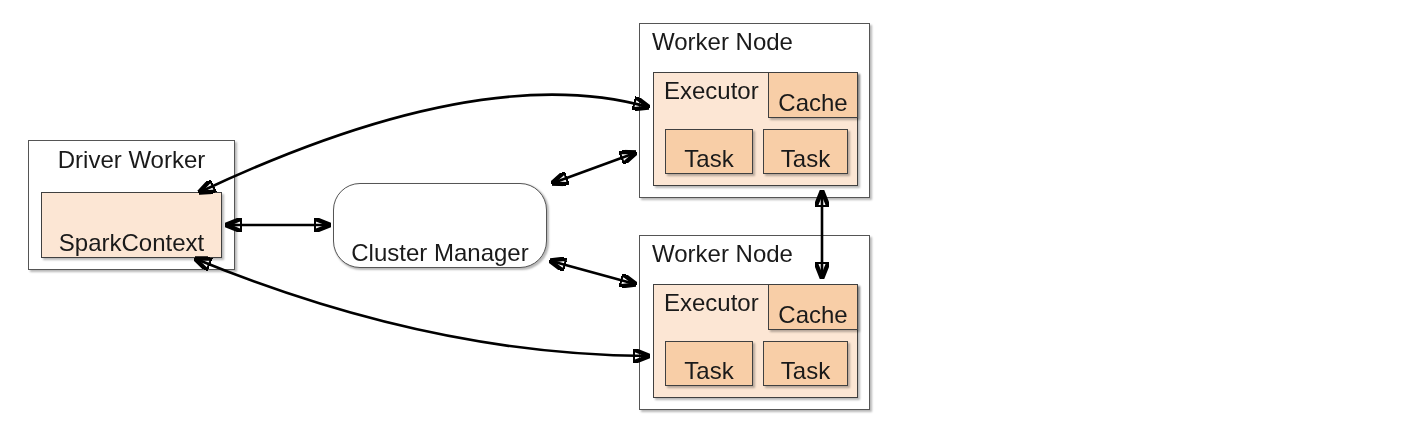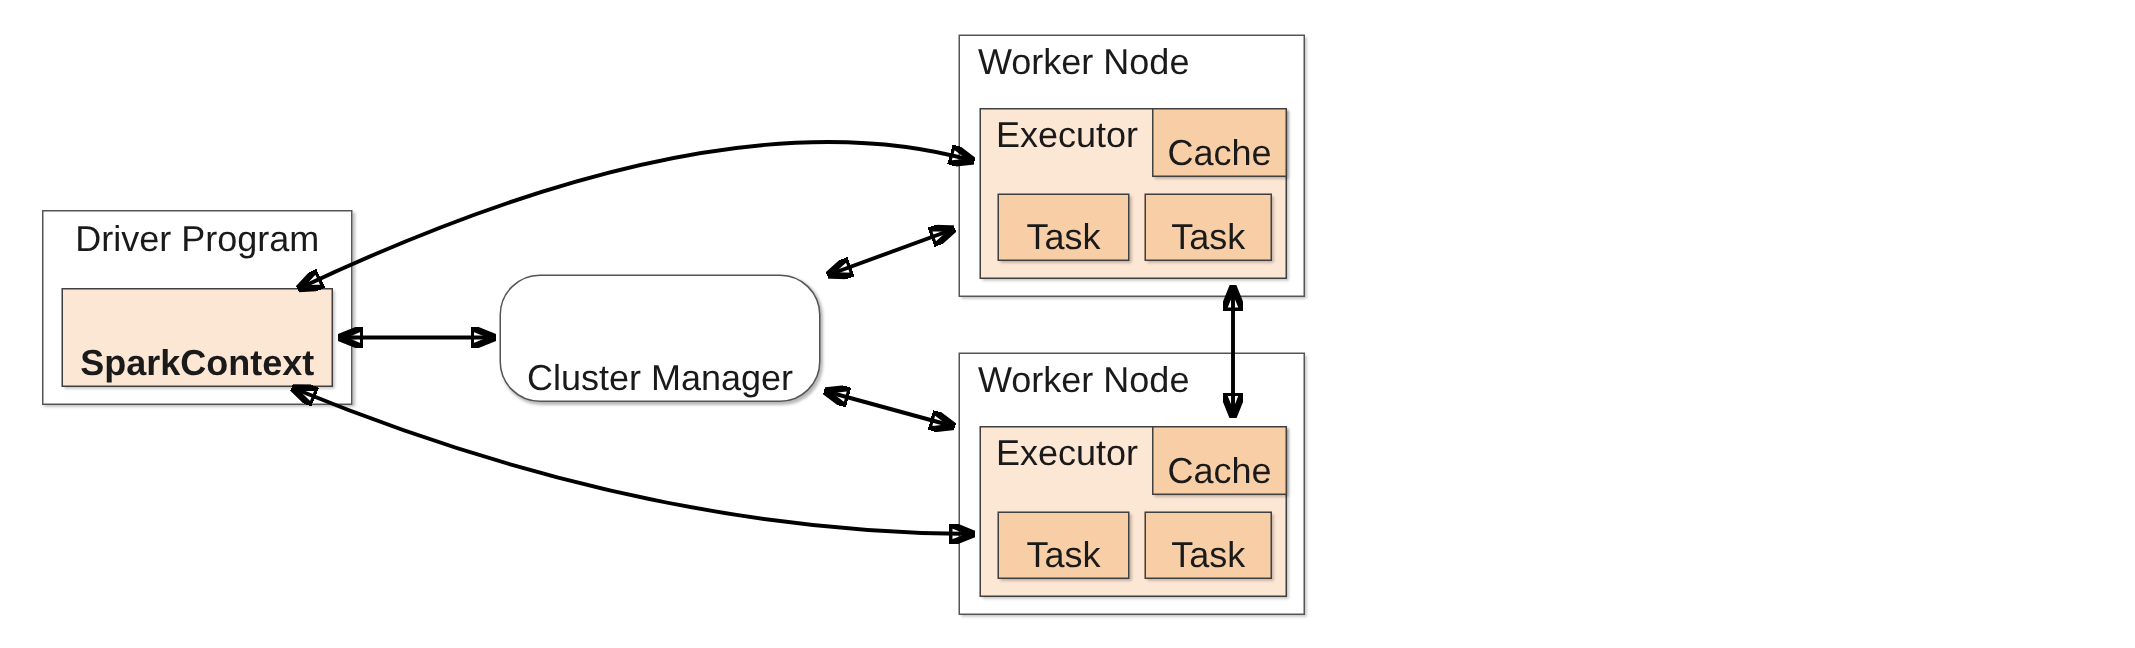--- a/index.html
+++ b/index.html
@@ -43,21 +43,21 @@
     display: flex;
     align-items: flex-end;
     justify-content: center;
     text-align: center;
   }
   .label-top-center { text-align: center; padding-top: 5px; }
   .label-top-left   { padding: 4px 0 0 12px; }
 
   
   .driver-program  { left: 28px;  top: 140px; width: 207px; height: 130px; }
-  .spark-context   { left: 41px;  top: 192px; width: 181px; height: 66px; font-weight: bold;  }
+  .spark-context   { left: 41px;  top: 192px; width: 181px; height: 66px;  }
   .cluster-manager { left: 333px; top: 183px; width: 214px; height: 85px; border-radius: 27px;  }
 
   .worker-node-1   { left: 639px; top: 23px;  width: 231px; height: 175px; }
   .executor-1      { left: 653px; top: 72px;  width: 205px; height: 114px; padding: 4px 0 0 10px; }
   .cache-1         { left: 768px; top: 72px;  width: 90px;  height: 46px;  }
   .task-1a         { left: 665px; top: 129px; width: 88px;  height: 45px;  }
   .task-1b         { left: 763px; top: 129px; width: 85px;  height: 45px;  }
 
   .worker-node-2   { left: 639px; top: 235px; width: 231px; height: 175px; }
   .executor-2      { left: 653px; top: 284px; width: 205px; height: 114px; padding: 4px 0 0 10px; }
@@ -75,21 +75,21 @@
     stroke: var(--arrow-black);
     stroke-width: 2.6;
   }
 </style>
 </head>
 <body>
 
 <div class="stage">
 
   <div class="box driver-program label-top-center">
-    <span>Driver Program</span>
+    <span>Driver Worker</span>
   </div>
   <div class="box peach-light spark-context center">
     <span>SparkContext</span>
   </div>
 
   <div class="box cluster-manager center">
     <span>Cluster Manager</span>
   </div>
 
   <div class="box worker-node-1 label-top-left">

